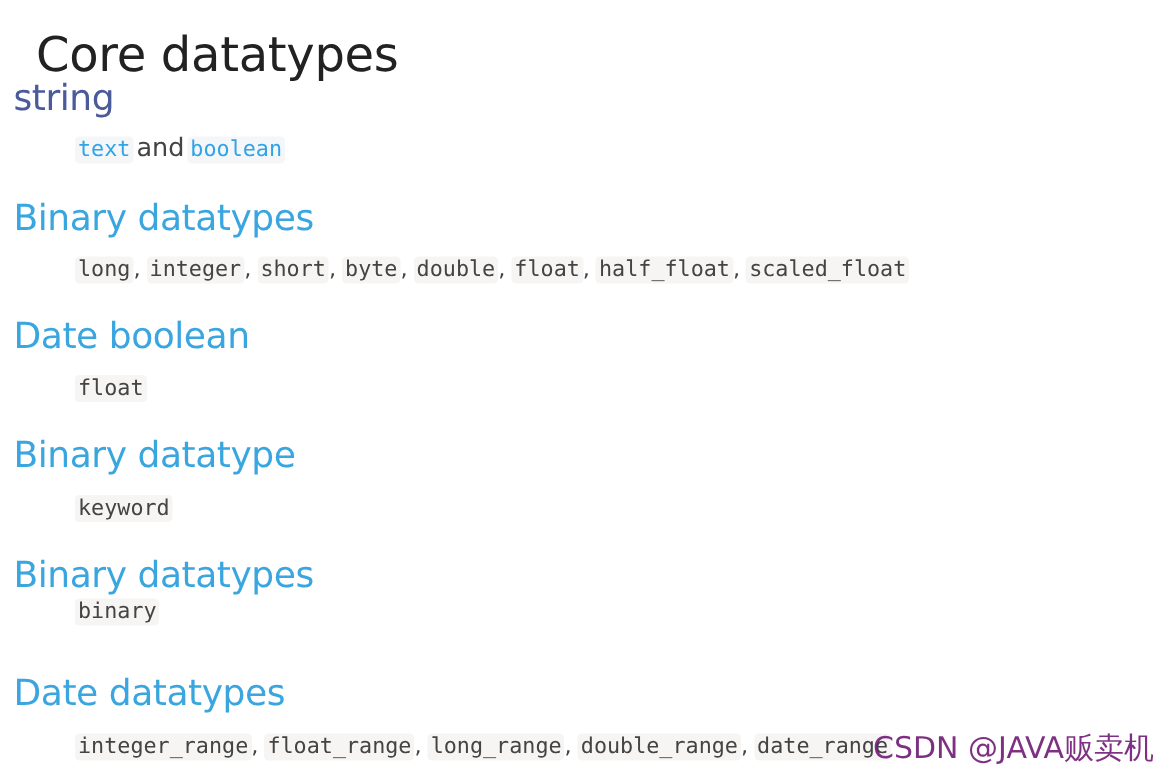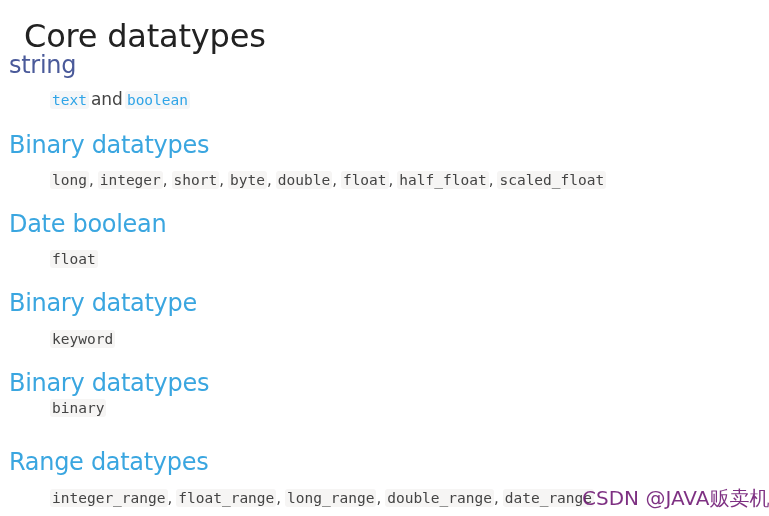--- a/index.html
+++ b/index.html
@@ -56,18 +56,18 @@
 <a class="section-heading" style="top:290px">Binary datatype</a>
 <div class="section-body" style="top:327px">
   <code class="code">keyword</code>
 </div>
 
 <a class="section-heading" style="top:370px">Binary datatypes</a>
 <div class="section-body" style="top:396px">
   <code class="code">binary</code>
 </div>
 
-<a class="section-heading" style="top:449px">Range datatypes</a>
+<a class="section-heading" style="top:449px">Date datatypes</a>
 <div class="section-body" style="top:486px">
   <code class="code">integer_range</code><span class="sep">,</span><code class="code">float_range</code><span class="sep">,</span><code class="code">long_range</code><span class="sep">,</span><code class="code">double_range</code><span class="sep">,</span><code class="code">date_range</code>
 </div>
 
 <div class="watermark">CSDN @JAVA贩卖机</div>
 
 </body></html>

